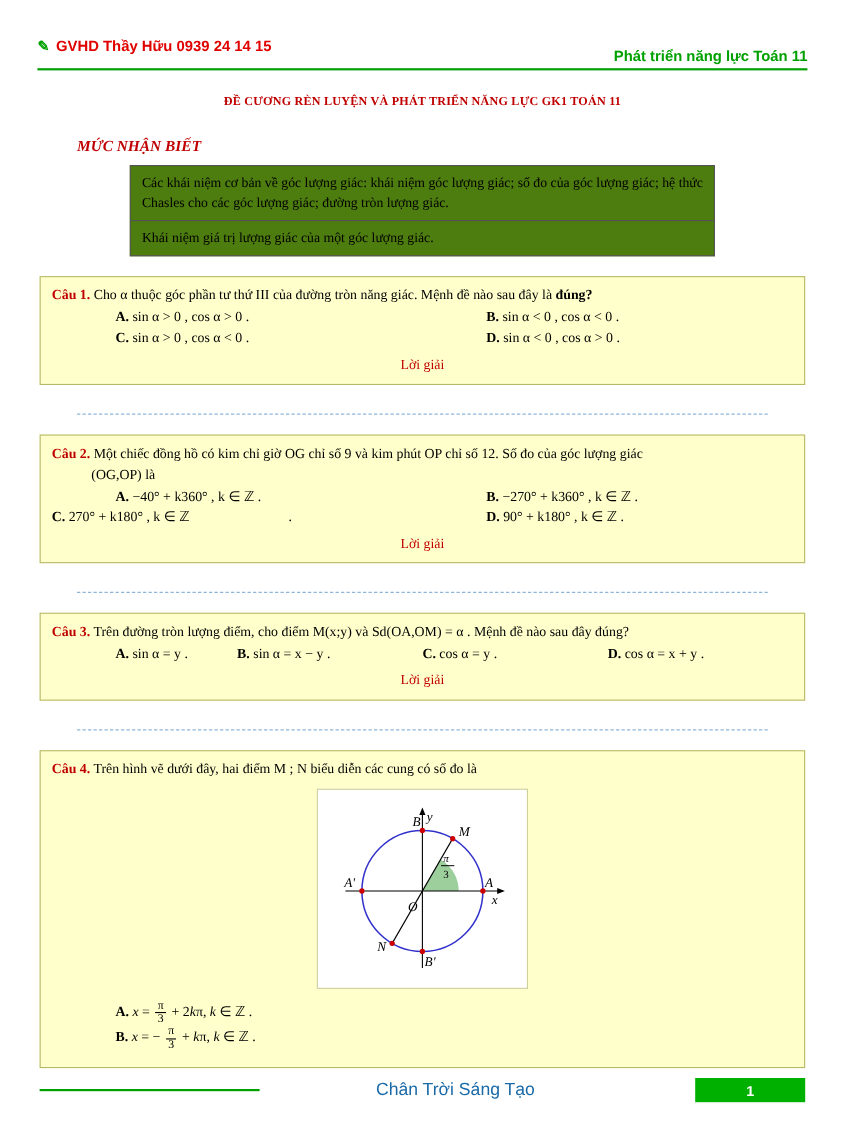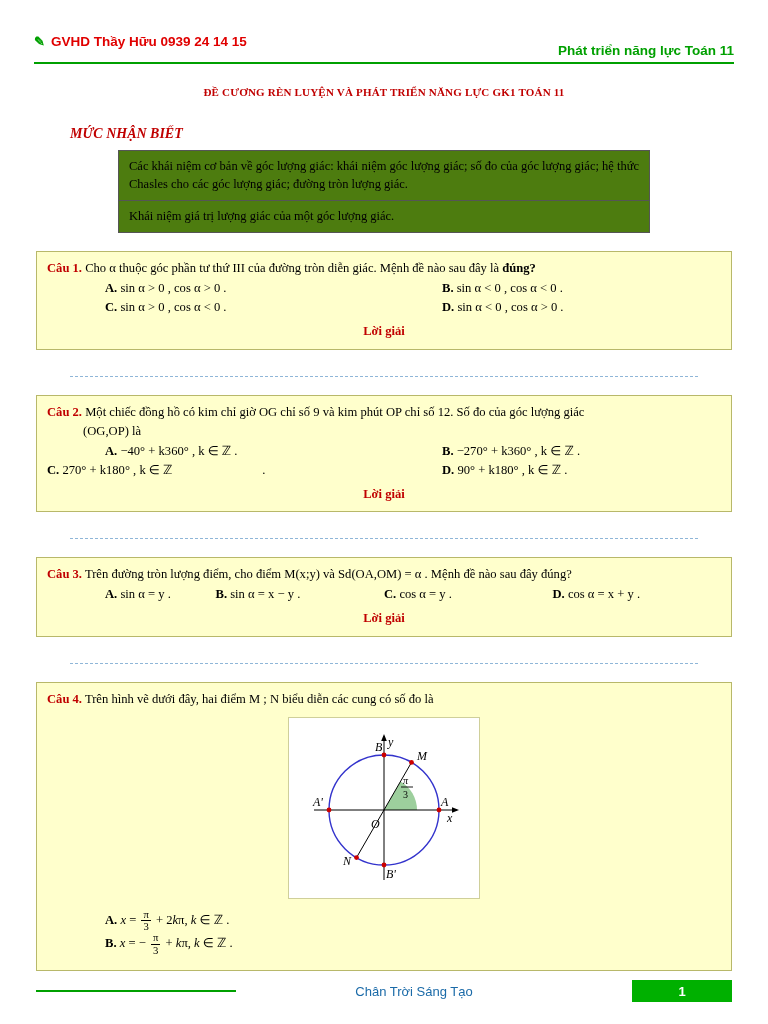--- a/index.html
+++ b/index.html
@@ -86,21 +86,21 @@
     white-space:nowrap;
   }
   .ans-c-shift{padding-left:0px;}
   .ans-4{width:50%;padding-left:58px;}
   .ans-q3{box-sizing:border-box;width:25%;padding-left:0;text-align:left;}
   .ans-q3.first{padding-left:58px;width:25%;}
   .b{font-weight:bold;}
   .sol{
     text-align:center;
     color:#c00000;
-    font-weight:bold;
+    font-weight:normal;
     margin-top:5px;
     font-size:12.6px;
   }
   .dashed{
     border-bottom:1px dashed #8fb6d8;
     margin:26px 40px 0 40px;
     height:0;
   }
   
   .mi{font-style:italic;}
@@ -130,21 +130,21 @@
     position:absolute;
     left:0;bottom:22px;width:768px;
     display:flex;align-items:center;justify-content:space-between;
     padding:0 36px;
     box-sizing:border-box;
   }
   .foot-line{
     width:200px;height:0;border-top:2px solid #00a000;
   }
   .foot-center{
-    color:#1a6aa8;font-size:13px;
+    color:#1a6aa8;font-size:16px;
     font-family:"Liberation Sans", sans-serif;
     margin-left:-40px;
   }
   .page-num{
     background:#00b000;color:#fff;
     font-family:"Liberation Sans", sans-serif;
     font-size:13px;font-weight:bold;
     width:100px;height:22px;
     display:flex;align-items:center;justify-content:center;
   }
@@ -168,21 +168,21 @@
 
   <div class="concept-box">
     <div class="concept-row">Các khái niệm cơ bản về góc lượng giác: khái niệm góc lượng giác; số đo của góc lượng giác; hệ thức Chasles cho các góc lượng giác; đường tròn lượng giác.</div>
     <div class="concept-row">Khái niệm giá trị lượng giác của một góc lượng giác.</div>
   </div>
 
   <div class="q-block">
     <div>
       <span class="q-label">Câu 1.</span>
       <span class="q-text">
-        <span>Cho  α  thuộc góc phần tư thứ III của đường tròn diễn giác. Mệnh đề nào sau đây là </span><span class="b">đúng?</span>
+        <span>Cho  α  thuộc góc phần tư thứ III của đường tròn năng giác. Mệnh đề nào sau đây là </span><span class="b">đúng?</span>
       </span>
     </div>
     <div class="answers">
       <div class="ans"><span class="b">A.</span> <span>sin α &gt; 0 , cos α &gt; 0 .</span></div>
       <div class="ans"><span class="b">B.</span> <span>sin α &lt; 0 , cos α &lt; 0 .</span></div>
       <div class="ans"><span class="b">C.</span> <span>sin α &gt; 0 , cos α &lt; 0 .</span></div>
       <div class="ans"><span class="b">D.</span> <span>sin α &lt; 0 , cos α &gt; 0 .</span></div>
     </div>
     <div class="sol">Lời giải</div>
   </div>

